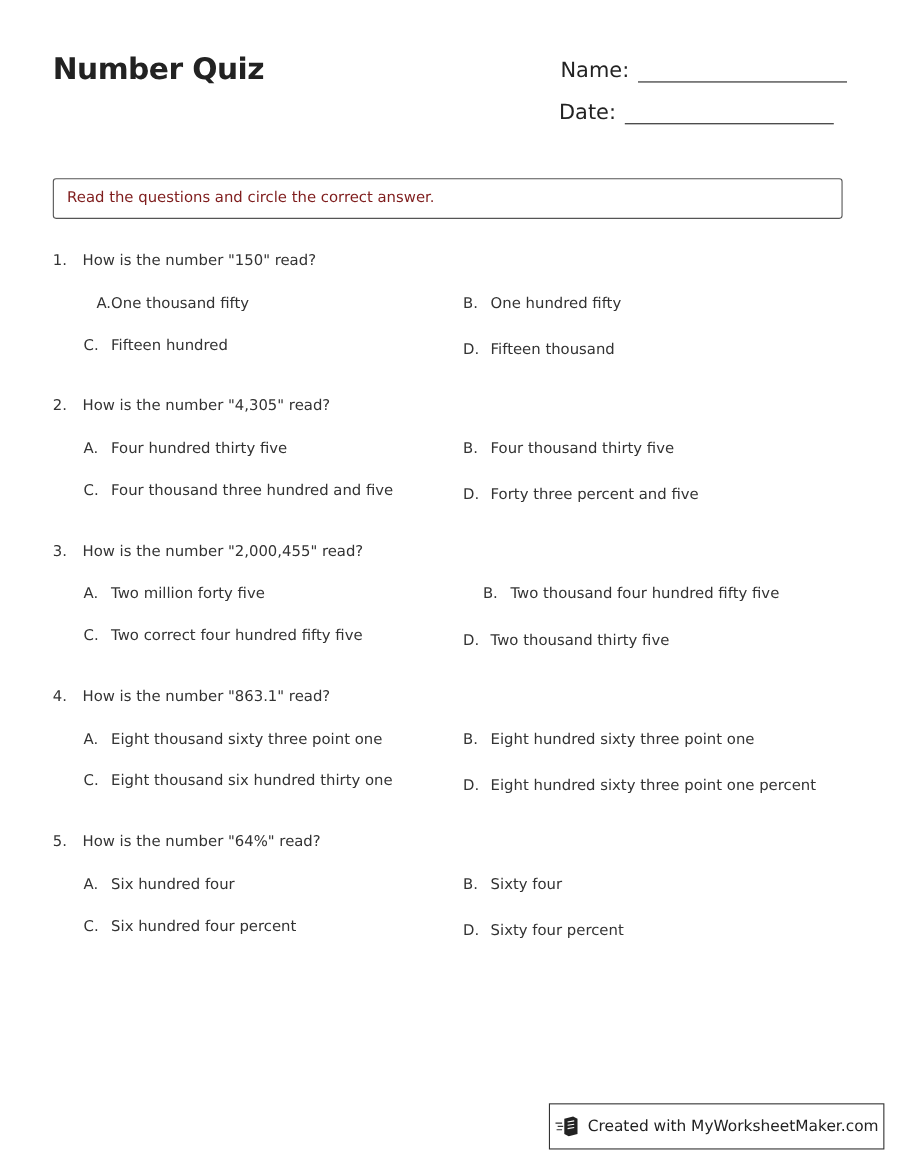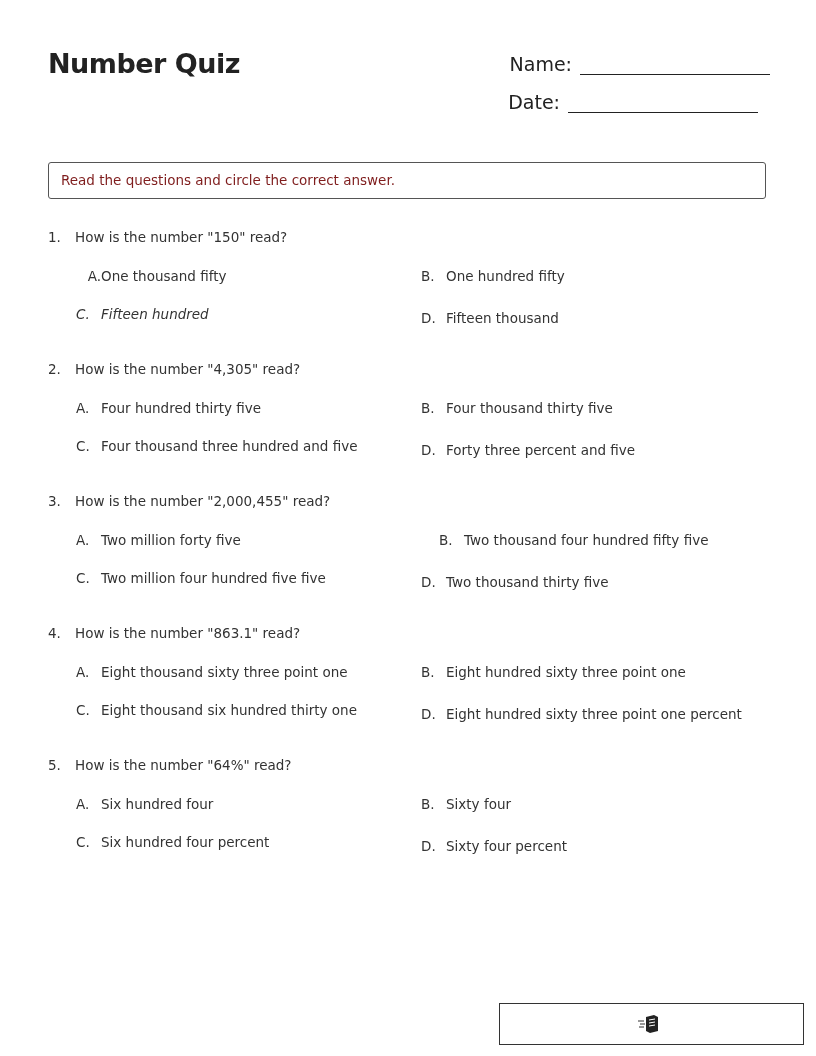--- a/index.html
+++ b/index.html
@@ -30,37 +30,37 @@
   <span class="lbl">Date:</span>
   <span class="line"></span>
 </div>
 
 <div class="instr">Read the questions and circle the correct answer.</div>
 
 <div class="q" style="top:229px;">
   <div class="qtext"><span class="qnum">1.</span><span>How is the number "150" read?</span></div>
   <div class="opt" style="left:28px;top:39px;text-align:right;"><span class="ol">A.</span><span>One thousand fifty</span></div>
   <div class="opt" style="left:373px;top:39px;"><span class="ol">B.</span><span>One hundred fifty</span></div>
-  <div class="opt" style="left:28px;top:77px;font-style:italic;"><span class="ol">C.</span><span>Fifteen hundred</span></div>
+  <div class="opt" style="left:28px;top:77px;"><span class="ol">C.</span><span>Fifteen hundred</span></div>
   <div class="opt" style="left:373px;top:81px;"><span class="ol">D.</span><span>Fifteen thousand</span></div>
 </div>
 
 <div class="q" style="top:361px;">
   <div class="qtext"><span class="qnum">2.</span><span>How is the number "4,305" read?</span></div>
   <div class="opt" style="left:28px;top:39px;"><span class="ol">A.</span><span>Four hundred thirty five</span></div>
   <div class="opt" style="left:373px;top:39px;"><span class="ol">B.</span><span>Four thousand thirty five</span></div>
   <div class="opt" style="left:28px;top:77px;"><span class="ol">C.</span><span>Four thousand three hundred and five</span></div>
   <div class="opt" style="left:373px;top:81px;"><span class="ol">D.</span><span>Forty three percent and five</span></div>
 </div>
 
 <div class="q" style="top:493px;">
   <div class="qtext"><span class="qnum">3.</span><span>How is the number "2,000,455" read?</span></div>
   <div class="opt" style="left:28px;top:39px;"><span class="ol">A.</span><span>Two million forty five</span></div>
   <div class="opt" style="left:373px;top:39px;margin-left:18px;"><span class="ol">B.</span><span>Two thousand four hundred fifty five</span></div>
-  <div class="opt" style="left:28px;top:77px;"><span class="ol">C.</span><span>Two million four hundred five five</span></div>
+  <div class="opt" style="left:28px;top:77px;"><span class="ol">C.</span><span>Two correct four hundred fifty five</span></div>
   <div class="opt" style="left:373px;top:81px;"><span class="ol">D.</span><span>Two thousand thirty five</span></div>
 </div>
 
 <div class="q" style="top:625px;">
   <div class="qtext"><span class="qnum">4.</span><span>How is the number "863.1" read?</span></div>
   <div class="opt" style="left:28px;top:39px;"><span class="ol">A.</span><span>Eight thousand sixty three point one</span></div>
   <div class="opt" style="left:373px;top:39px;"><span class="ol">B.</span><span>Eight hundred sixty three point one</span></div>
   <div class="opt" style="left:28px;top:77px;"><span class="ol">C.</span><span>Eight thousand six hundred thirty one</span></div>
   <div class="opt" style="left:373px;top:81px;"><span class="ol">D.</span><span>Eight hundred sixty three point one percent</span></div>
 </div>
@@ -74,13 +74,14 @@
 </div>
 
 <div class="footer">
   <svg width="24" height="20" viewBox="0 0 24 20">
     <line x1="1" y1="7" x2="7" y2="7" stroke="#333" stroke-width="1"></line>
     <line x1="3" y1="10" x2="8" y2="10" stroke="#333" stroke-width="1"></line>
     <line x1="2" y1="13" x2="7" y2="13" stroke="#333" stroke-width="1"></line>
     <path d="M9 3 L17 1 L21 3 L21 17 L13 19 L9 17 Z" fill="#222"></path>
     <path d="M12 6 L18 5 M12 9 L18 8 M12 12 L18 11" stroke="#fff" stroke-width="1"></path>
   </svg>
+  <span>Created with MyWorksheetMaker.com</span>
 </div>
 
 </body></html>

